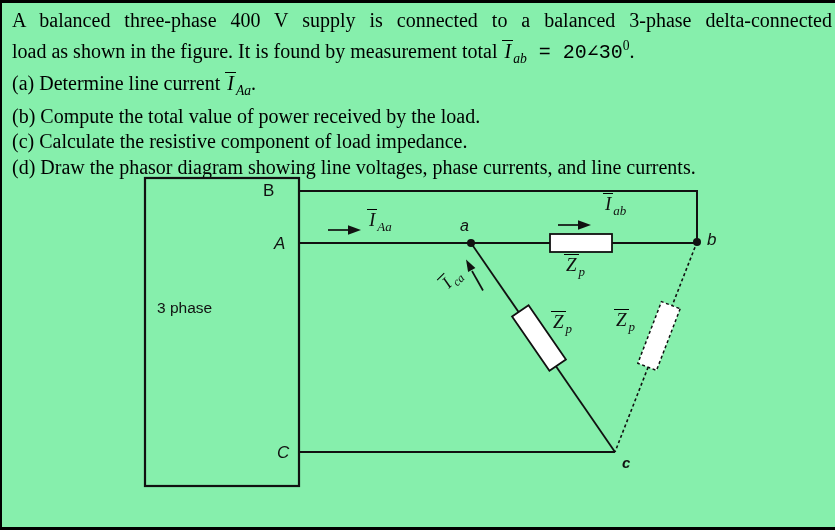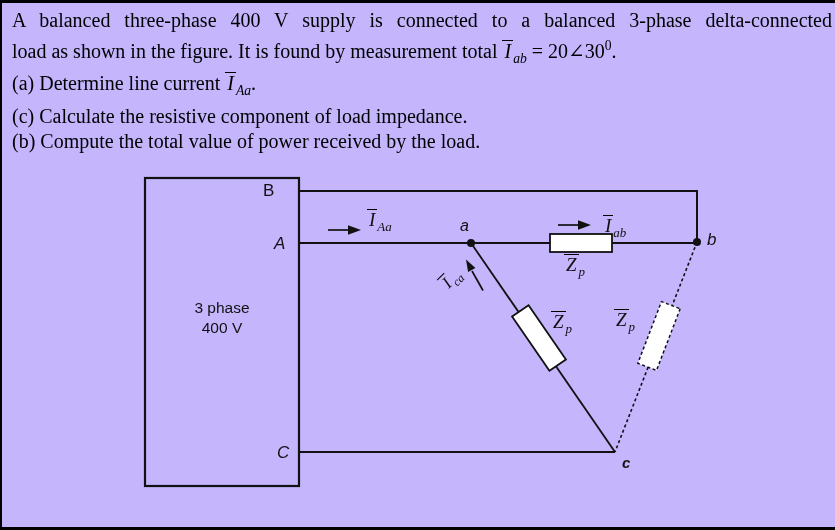--- a/index.html
+++ b/index.html
@@ -1,45 +1,45 @@
 <!DOCTYPE html>
 <html><head>
 <meta charset="utf-8">
 <style>
   html,body { margin:0; padding:0; background:#fff; }
   .page {
-    position:relative; width:835px; height:530px; background:#c4b5fd;
+    position:relative; width:835px; height:530px; background:#86efac;
     box-sizing:border-box;
     border-top:3px solid #000; border-left:2px solid #000; border-bottom:3px solid #000;
     font-family:"Liberation Serif","DejaVu Serif",serif; color:#000; overflow:hidden;
   }
   
   .problem { position:absolute; left:10px; top:5px; width:820px; font-size:20px; line-height:25.4px; }
   .jline { text-align:justify; text-align-last:justify; }
   .q { white-space:nowrap; }
   .math { font-family:"Liberation Serif","DejaVu Serif","DejaVu Sans",serif; font-style:italic; }
   .ovl { display:inline-block; border-top:1.6px solid #000; padding:0 2px; line-height:1.05; font-style:italic; }
   sub.msub { font-size:0.68em; font-style:italic; }
   sup.msup { font-size:0.68em; font-style:normal; }
-  .upr { font-style:normal; }
+  .upr { font-style:normal;font-family:Liberation Mono, monospace; }
   
   svg.fig { position:absolute; left:0; top:0; }
   .flabel { position:absolute; font-family:"Liberation Sans","DejaVu Sans",sans-serif; color:#111; }
   .ital { font-style:italic; }
   .mlabel { position:absolute; font-family:"Liberation Serif","DejaVu Serif",serif; font-style:italic; font-size:19px; color:#111; }
   .mlabel sub { font-size:13px; font-style:italic; }
   #lbl-B { left:261px; top:178px; font-size:17px; }
   #lbl-A { left:272px; top:231px; font-size:17px; }
   #lbl-C { left:275px; top:440px; font-size:17px; }
-  #supply-text { left:155px; top:295px; width:130px; text-align:center; font-size:15.5px; line-height:20px; }
+  #supply-text { left:155px; top:295px; width:130px; text-align:left; font-size:15.5px; line-height:20px; }
   #lbl-a { left:458px; top:214px; font-size:16px; }
   #lbl-b { left:705px; top:227px; font-size:17px; }
   #lbl-c { left:620px; top:451px; font-size:15px; font-weight:bold; }
   #lbl-IAa { left:365px; top:206px; }
-  #lbl-Iab { left:601px; top:212px; }
+  #lbl-Iab { left:601px; top:190px; }
   #lbl-Ica { left:440px; top:266px; transform:rotate(-45deg); font-size:17px; }
   #lbl-Ica sub { font-size:12px; }
   #lbl-Zab { left:562px; top:251px; }
   #lbl-Zac { left:549px; top:308px; }
   #lbl-Zbc { left:612px; top:306px; }
 </style>
 </head>
 <body>
 
 <div class="page">
@@ -48,24 +48,27 @@
     <div class="jline">
       <span>A balanced three-phase 400 V supply is connected to a balanced 3-phase delta-connected</span>
     </div>
     <div>
       <span>load as shown in the figure. It is found by measurement total </span><span class="math"><span class="ovl">I</span><sub class="msub">ab</sub></span><span class="upr"> = 20∠30</span><sup class="msup">0</sup><span>.</span>
     </div>
     <div class="q">
       <span>(a)</span><span> Determine line current </span><span class="math"><span class="ovl">I</span><sub class="msub">Aa</sub></span><span>.</span>
     </div>
     <div class="q">
+      <span>(b)</span><span> Compute the total value of power received by the load.</span>
+    </div>
+    <div class="q">
       <span>(c)</span><span> Calculate the resistive component of load impedance.</span>
     </div>
     <div class="q">
-      <span>(b)</span><span> Compute the total value of power received by the load.</span>
+      <span>(d)</span><span> Draw the phasor diagram showing line voltages, phase currents, and line currents.</span>
     </div>
   </div>
 
   <svg class="fig" width="835" height="530" viewBox="0 0 835 530">
 
     <rect x="143" y="175" width="154" height="308" fill="none" stroke="#111" stroke-width="2.2"></rect>
 
     <polyline points="297,188 695,188 695,239" fill="none" stroke="#111" stroke-width="2"></polyline>
 
     <line x1="297" y1="240" x2="695" y2="240" stroke="#111" stroke-width="2"></line>
@@ -104,21 +107,20 @@
       <polygon points="464,256.5 473.4,265 466.1,269" fill="#111"></polygon>
     </g>
   </svg>
 
   <div class="flabel" id="lbl-B">B</div>
   <div class="flabel ital" id="lbl-A">A</div>
   <div class="flabel ital" id="lbl-C">C</div>
 
   <div class="flabel" id="supply-text">
     <div>3 phase</div>
-    <div>400 V</div>
   </div>
 
   <div class="flabel ital" id="lbl-a">a</div>
   <div class="flabel ital" id="lbl-b">b</div>
   <div class="flabel ital" id="lbl-c">c</div>
 
   <div class="mlabel" id="lbl-IAa"><span class="ovl">I</span><sub>Aa</sub></div>
 
   <div class="mlabel" id="lbl-Iab"><span class="ovl">I</span><sub>ab</sub></div>
 

